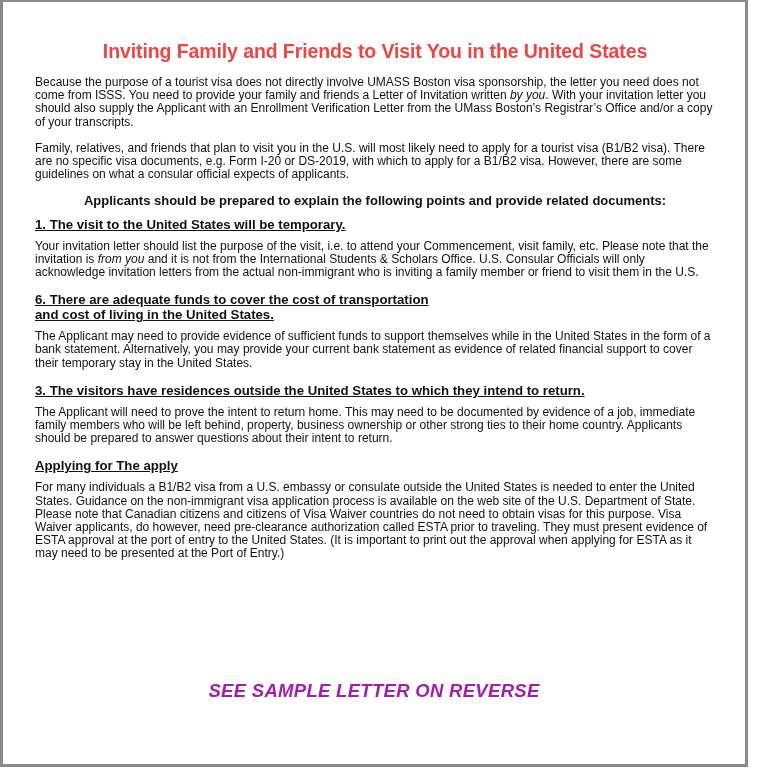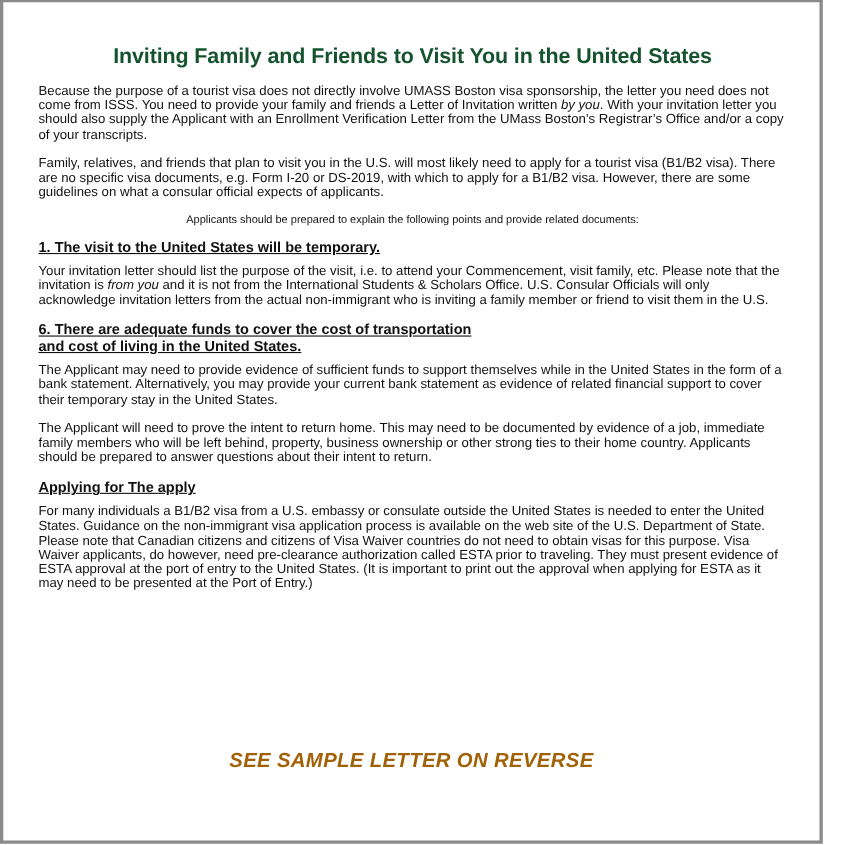--- a/index.html
+++ b/index.html
@@ -11,36 +11,36 @@
       border-top: 2px solid #8a8a8a;
       border-right: 3px solid #8a8a8a;
       border-bottom: 3px solid #8a8a8a;
       background: #ffffff;
       font-family: "Liberation Sans", sans-serif;
       color: #111111;
     }
     .content { position: absolute; left: 32px; top: 38px; width: 680px; }
     .title {
       font-size: 19.5px; font-weight: bold; text-align: center;
-      margin: 0 0 13px 0; letter-spacing: -0.1px; color: #14532d;
+      margin: 0 0 13px 0; letter-spacing: -0.1px; color: #ef4444;
       white-space: nowrap;
     }
     p { font-size: 12px; line-height: 13.2px; margin: 0; }
     .para { margin-bottom: 13px; }
-    .lede { font-weight: normal; text-align: center; font-size: 10px; margin: 0 0 9px 0; }
+    .lede { font-weight: bold; text-align: center; font-size: 13px; margin: 0 0 9px 0; }
     .heading {
       font-weight: bold; text-decoration: underline;
       font-size: 13.2px; line-height: 15px; margin: 0 0 8px 0;
     }
     .heading span { display: block; }
     em { font-style: italic; }
     .footer-note {
       position: absolute; left: 0; width: 742px; top: 678px;
       text-align: center; font-style: italic; font-weight: bold;
-      font-size: 18.5px; color: #a16207; letter-spacing: 0.3px;
+      font-size: 18.5px; color: #a21caf; letter-spacing: 0.3px;
     }
   </style>
 </head>
 <body>
 
 <div class="page">
   <div class="content">
     <h1 class="title">Inviting Family and Friends to Visit You in the United States</h1>
 
     <p class="para"><span>Because the purpose of a tourist visa does not directly involve UMASS Boston visa sponsorship, the letter you need does not come from ISSS. You need to provide your family and friends a Letter of Invitation written </span><em>by you</em><span>.  With your invitation letter you should also supply the Applicant with an Enrollment Verification Letter from the UMass Boston’s Registrar’s Office and/or a copy of your transcripts.</span></p>
@@ -53,20 +53,23 @@
         <span>1. The visit to the United States will be temporary.</span>
       </h2>
     <p class="para"><span>Your invitation letter should list the purpose of the visit, i.e. to attend your Commencement, visit family, etc.  Please note that the invitation is </span><em>from you</em><span> and it is not from the International Students &amp; Scholars Office.   U.S. Consular Officials will only acknowledge invitation letters from the actual non-immigrant who is inviting a family member or friend to visit them in the U.S.</span></p>
 
     <h2 class="heading">
         <span>6. There are adequate funds to cover the cost of transportation</span>
         <span>and cost of living in the United States.</span>
       </h2>
     <p class="para">The Applicant may need to provide evidence of sufficient funds to support themselves while in the United States in the form of a bank statement. Alternatively, you may provide your current bank statement as evidence of related financial support to cover their temporary stay in the United States.</p>
 
+    <h2 class="heading" style="white-space:nowrap;">
+        <span>3. The visitors have residences outside the United States to which they intend to return.</span>
+      </h2>
     <p class="para">The Applicant will need to prove the intent to return home.  This may need to be documented by evidence of a job, immediate family members who will be left behind, property, business ownership or other strong ties to their home country. Applicants should be prepared to answer questions about their intent to return.</p>
 
     <h2 class="heading">
         <span>Applying for The apply</span>
       </h2>
     <p class="para">For many individuals a B1/B2 visa from a U.S. embassy or consulate outside the United States is needed to enter the United States. Guidance on the non-immigrant visa application process is available on the web site of the U.S. Department of State. Please note that Canadian citizens and citizens of Visa Waiver countries do not need to obtain visas for this purpose. Visa Waiver applicants, do however, need pre-clearance authorization called ESTA prior to traveling. They must present evidence of ESTA approval at the port of entry to the United States. (It is important to print out the approval when applying for ESTA as it may need to be presented at the Port of Entry.)</p>
   </div>
 
   <div class="footer-note">SEE SAMPLE LETTER ON REVERSE</div>
 </div>

